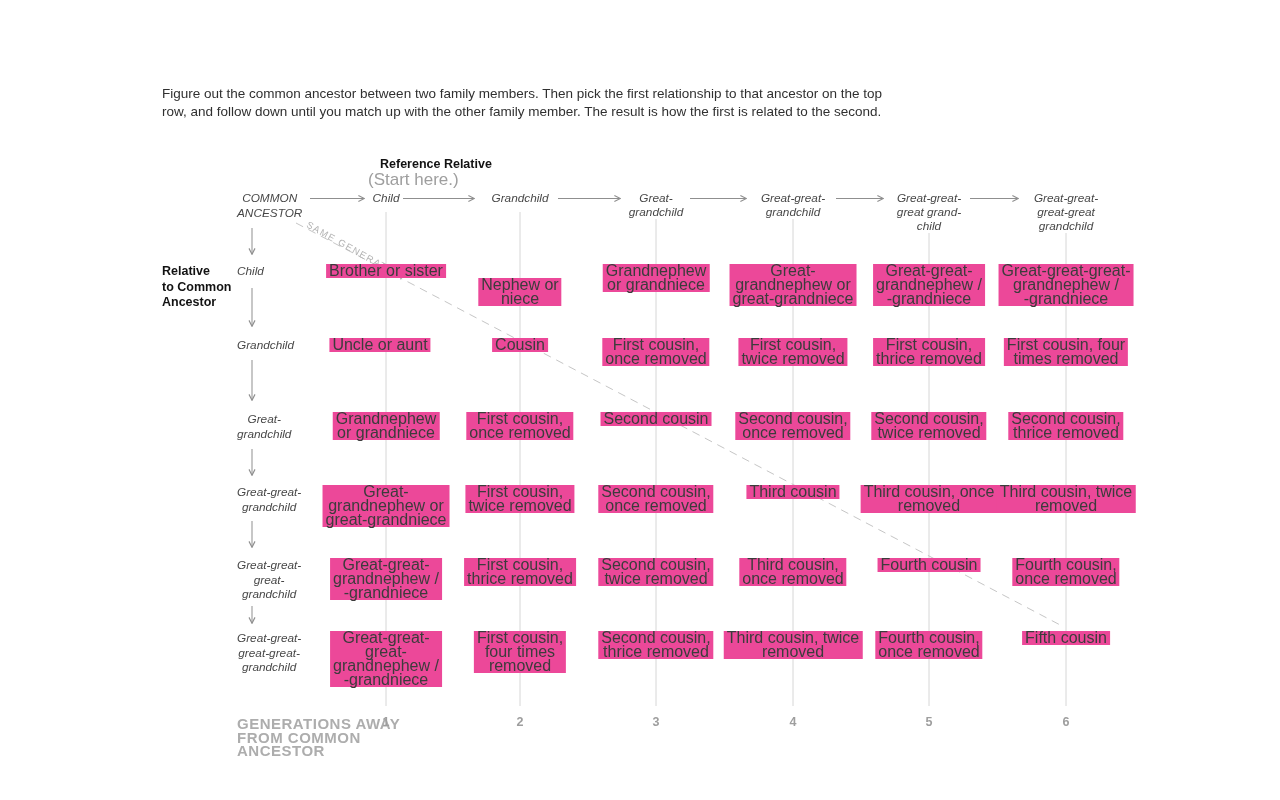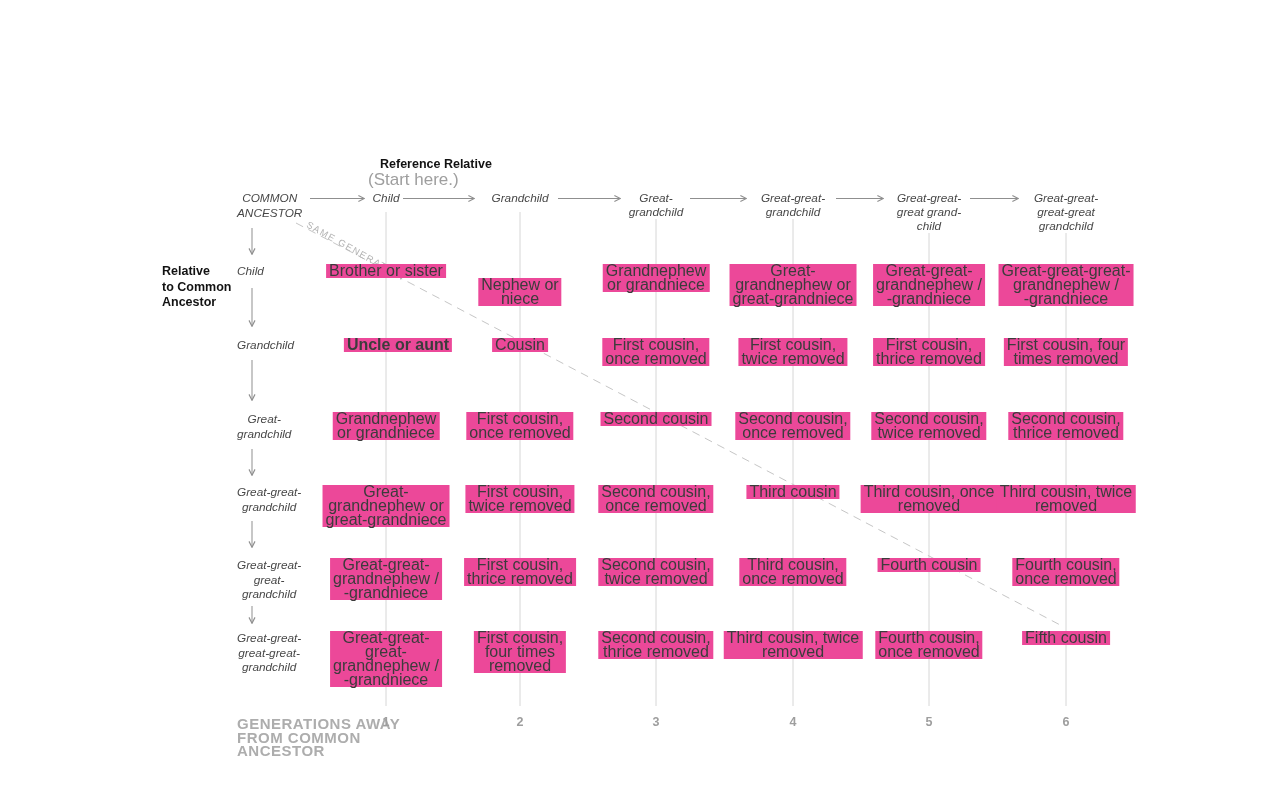--- a/index.html
+++ b/index.html
@@ -55,20 +55,22 @@
       <line x1="252" y1="288" x2="252" y2="326" marker-end="url(#arr)"></line>
       <line x1="252" y1="360" x2="252" y2="400" marker-end="url(#arr)"></line>
       <line x1="252" y1="449" x2="252" y2="475" marker-end="url(#arr)"></line>
       <line x1="252" y1="521" x2="252" y2="547" marker-end="url(#arr)"></line>
       <line x1="252" y1="606" x2="252" y2="623" marker-end="url(#arr)"></line>
     </g>
 
     <line x1="296" y1="223" x2="1064" y2="627" stroke="#c6c6c6" stroke-width="1" stroke-dasharray="8 6"></line>
   </svg>
 
+  <div class="txt desc" style="left:162px;top:85px;">Figure out the common ancestor between two family members. Then pick the first relationship to that ancestor on the top
+row, and follow down until you match up with the other family member. The result is how the first is related to the second.</div>
 
   <div class="txt small muted" style="left:368px;top:138px;">(Start here.)</div>
   <div class="txt boldlbl" style="left:368px;top:157px;padding-left:12px;">Reference Relative</div>
 
   <div class="txt samegen" style="left:310px;top:219px;">SAME GENERATION</div>
 
   <div class="txt boldlbl" style="left:162px;top:264px;">Relative
 to Common
 Ancestor</div>
 
@@ -97,21 +99,21 @@
 grandnephew or
 great-grandniece</div>
   <div class="txt cc cell" style="left:929px;top:264px;">Great-great-
 grandnephew /
 -grandniece</div>
   <div class="txt cc cell" style="left:1066px;top:264px;">Great-great-great-
 grandnephew /
 -grandniece</div>
 
   <div class="txt rowhead" style="left:237px;top:338px;">Grandchild</div>
-  <div class="txt cc cell" style="left:398px;top:338px;font-weight:bold;">Uncle or aunt</div>
+  <div class="txt cc cell" style="left:380px;top:338px;">Uncle or aunt</div>
   <div class="txt cc cell" style="left:520px;top:338px;">Cousin</div>
   <div class="txt cc cell" style="left:656px;top:338px;">First cousin,
 once removed</div>
   <div class="txt cc cell" style="left:793px;top:338px;">First cousin,
 twice removed</div>
   <div class="txt cc cell" style="left:929px;top:338px;">First cousin,
 thrice removed</div>
   <div class="txt cc cell" style="left:1066px;top:338px;">First cousin, four
 times removed</div>
 

